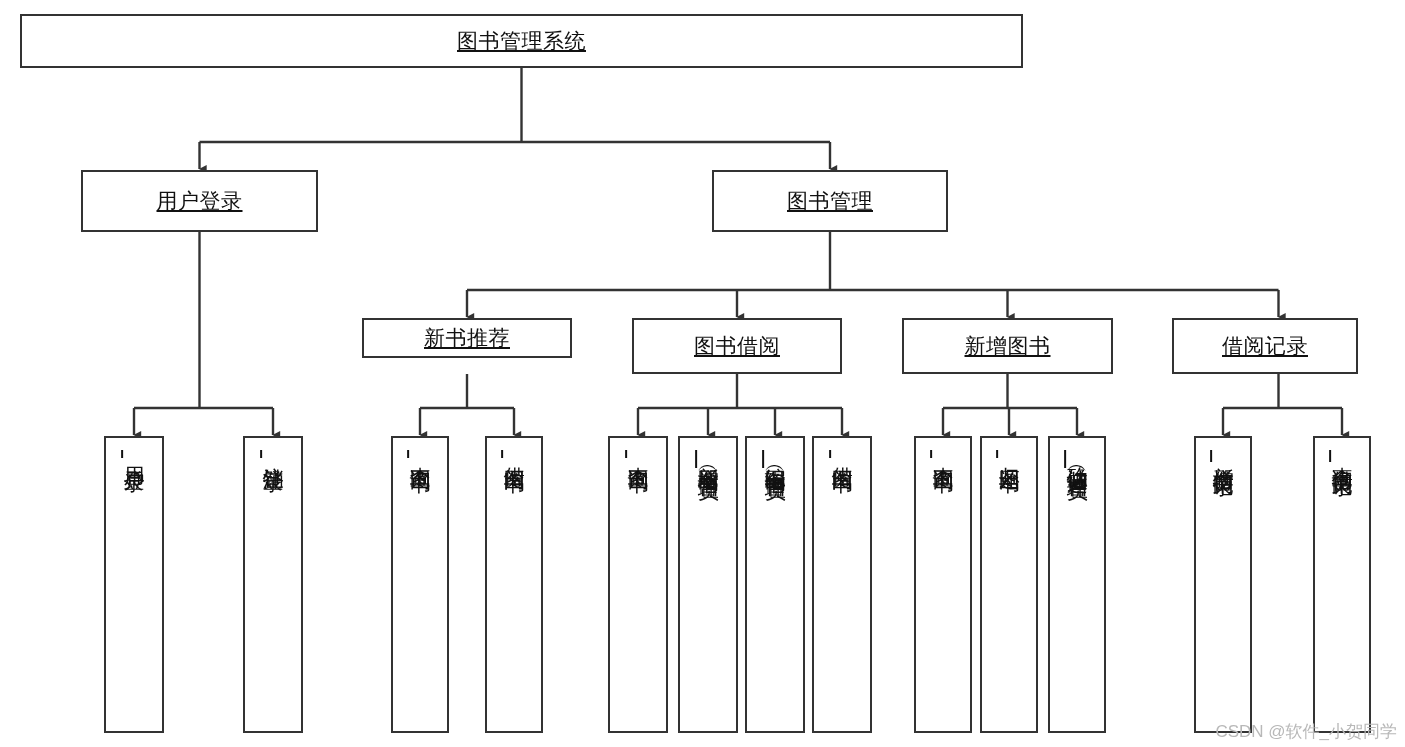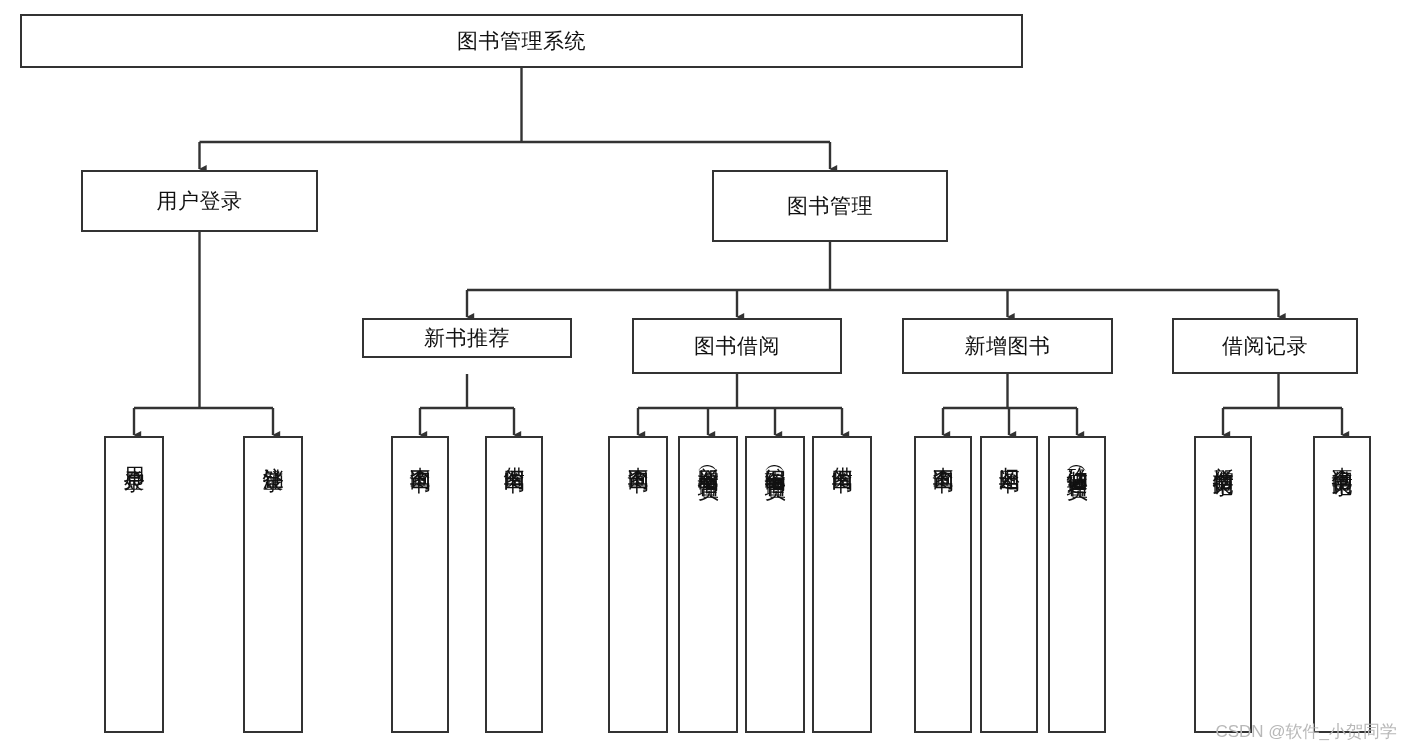--- a/index.html
+++ b/index.html
@@ -34,20 +34,21 @@
     display: flex;
     align-items: center;
     justify-content: center;
     color: #111111;
     z-index: 2;
   }
   .node-label {
     display: block;
     line-height: 1.12;
     letter-spacing: 0.5px;
+    text-decoration: underline;
   }
   .node.h .node-label {
     font-size: 21px;
   }
   .node.v {
     align-items: flex-start;
     padding-top: 12px;
   }
   .node.v .node-label {
     writing-mode: vertical-rl;
@@ -116,21 +117,21 @@
       </g>
   </svg>
 
   <div id="node-layer">
       <div class="node h" style="left: 20px; top: 14px; width: 1003px; height: 54px;">
         <span class="node-label">图书管理系统</span>
       </div>
       <div class="node h" style="left: 81px; top: 170px; width: 237px; height: 62px;">
         <span class="node-label">用户登录</span>
       </div>
-      <div class="node h" style="left: 712px; top: 170px; width: 236px; height: 72px;">
+      <div class="node h" style="left: 712px; top: 170px; width: 236px; height: 62px;">
         <span class="node-label">图书管理</span>
       </div>
       <div class="node h" style="left: 362px; top: 318px; width: 210px; height: 40px;">
         <span class="node-label">新书推荐</span>
       </div>
       <div class="node h" style="left: 632px; top: 318px; width: 210px; height: 56px;">
         <span class="node-label">图书借阅</span>
       </div>
       <div class="node h" style="left: 902px; top: 318px; width: 211px; height: 56px;">
         <span class="node-label">新增图书</span>

